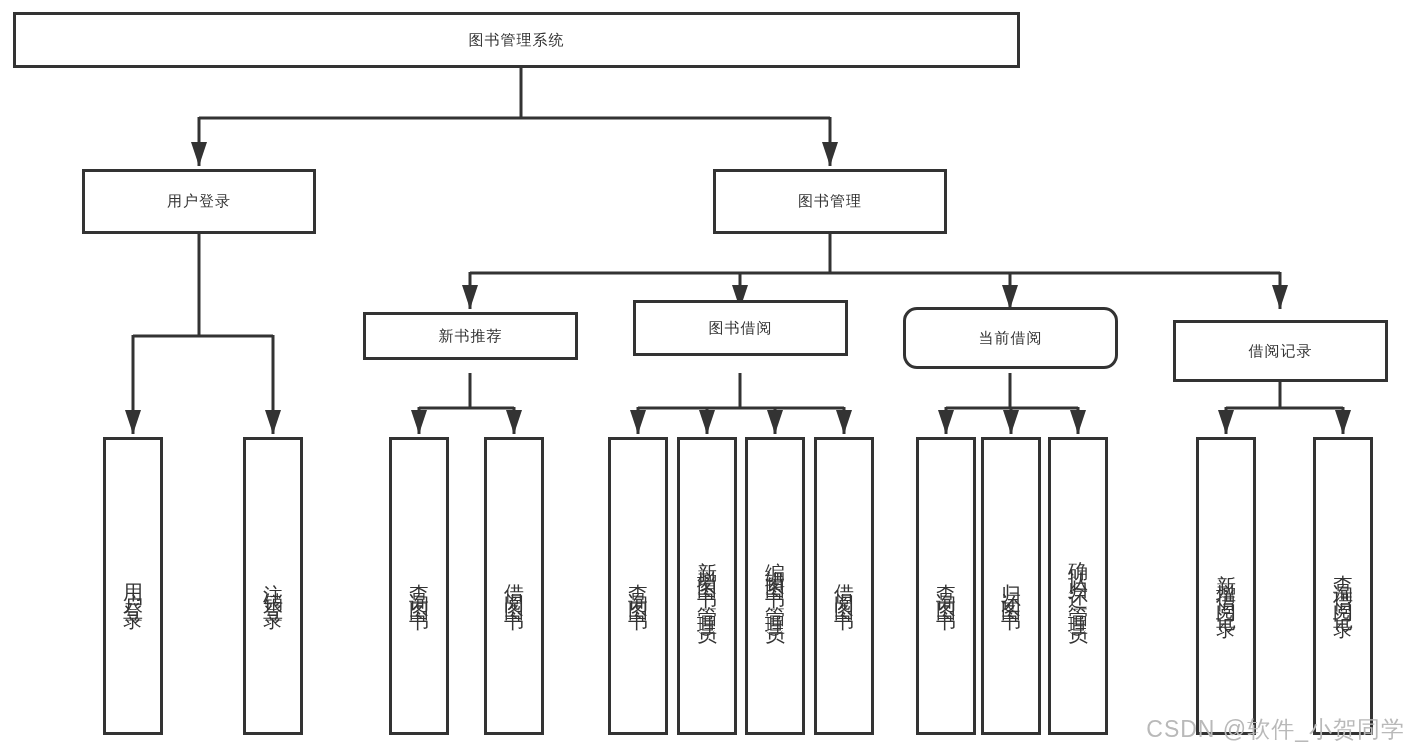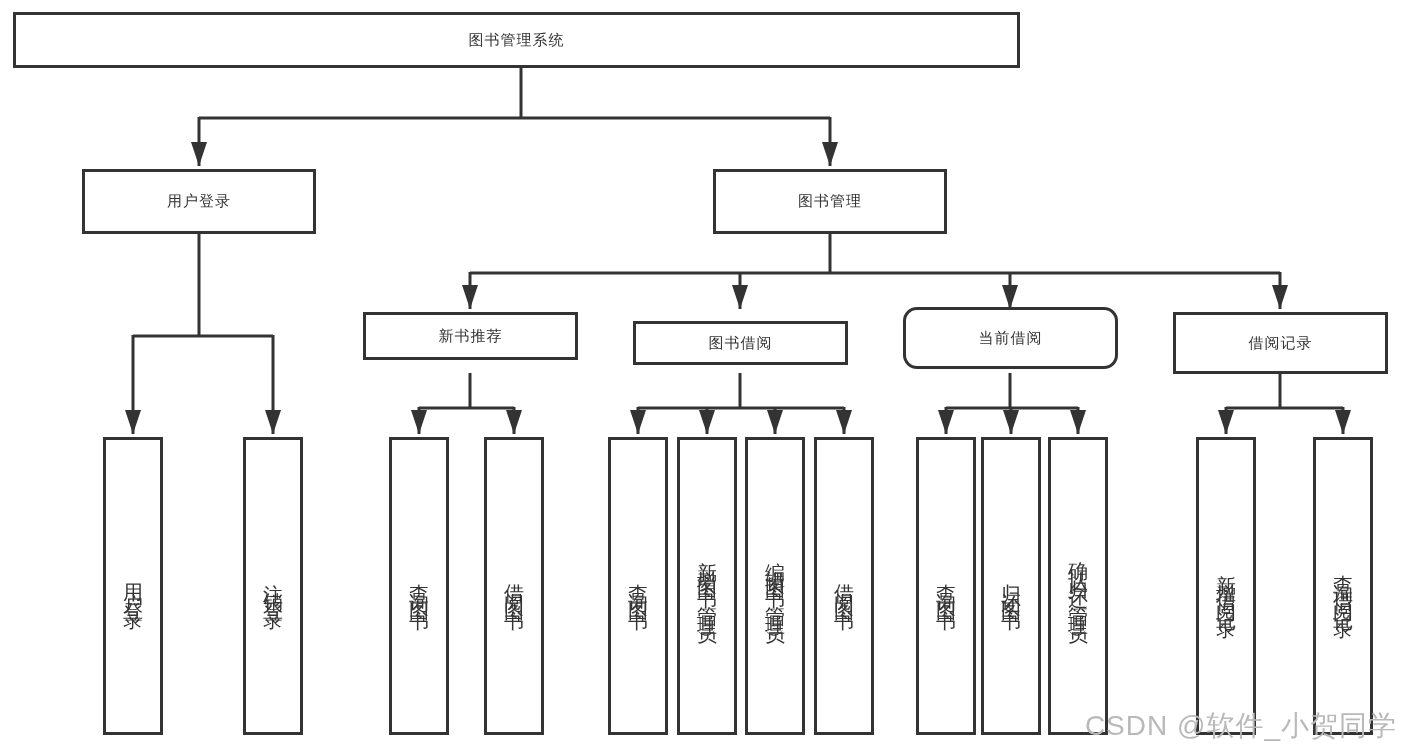--- a/index.html
+++ b/index.html
@@ -27,22 +27,22 @@
   .vnode{
     position:absolute;box-sizing:border-box;
     border:3px solid var(--line);background:var(--background);
     display:flex;align-items:center;justify-content:center;
     font-size:20px;
   }
   .vnode .vlabel{
     writing-mode:vertical-rl;line-height:1.15;letter-spacing:9px;
   }
   .watermark{
-    position:absolute;right:8px;bottom:2px;z-index:5;
-    font-size:28px;letter-spacing:1px;color:var(--watermark);white-space:nowrap;
+    position:absolute;right:0;bottom:2px;z-index:5;
+    font-size:23px;letter-spacing:1px;color:var(--watermark);white-space:nowrap;
   }
 </style>
 </head>
 <body>
 
 <div class="canvas">
 
   <svg class="edges" width="1405" height="747" viewBox="0 0 1405 747">
     <defs>
       <marker id="arrow" markerUnits="userSpaceOnUse" markerWidth="26" markerHeight="18" viewBox="0 0 26 18" refX="25" refY="9" orient="auto">
@@ -112,27 +112,27 @@
   <div class="node" style="left:82px;top:169px;width:234px;height:65px;">
     <span>用户登录</span>
   </div>
   <div class="node" style="left:713px;top:169px;width:234px;height:65px;">
     <span>图书管理</span>
   </div>
 
   <div class="node" style="left:363px;top:312px;width:215px;height:48px;">
     <span>新书推荐</span>
   </div>
-  <div class="node" style="left:633px;top:321px;width:215px;height:44px;">
+  <div class="node" style="left:633px;top:300px;width:215px;height:56px;">
     <span>图书借阅</span>
   </div>
   <div class="node" style="left:903px;top:307px;width:215px;height:62px;border-radius:14px;">
     <span>当前借阅</span>
   </div>
-  <div class="node" style="left:1173px;top:312px;width:215px;height:62px;">
+  <div class="node" style="left:1173px;top:320px;width:215px;height:62px;">
     <span>借阅记录</span>
   </div>
 
   <div class="vnode" style="left:103px;top:437px;width:60px;height:298px;">
     <span class="vlabel">用户登录</span>
   </div>
   <div class="vnode" style="left:243px;top:437px;width:60px;height:298px;">
     <span class="vlabel">注销登录</span>
   </div>
 

